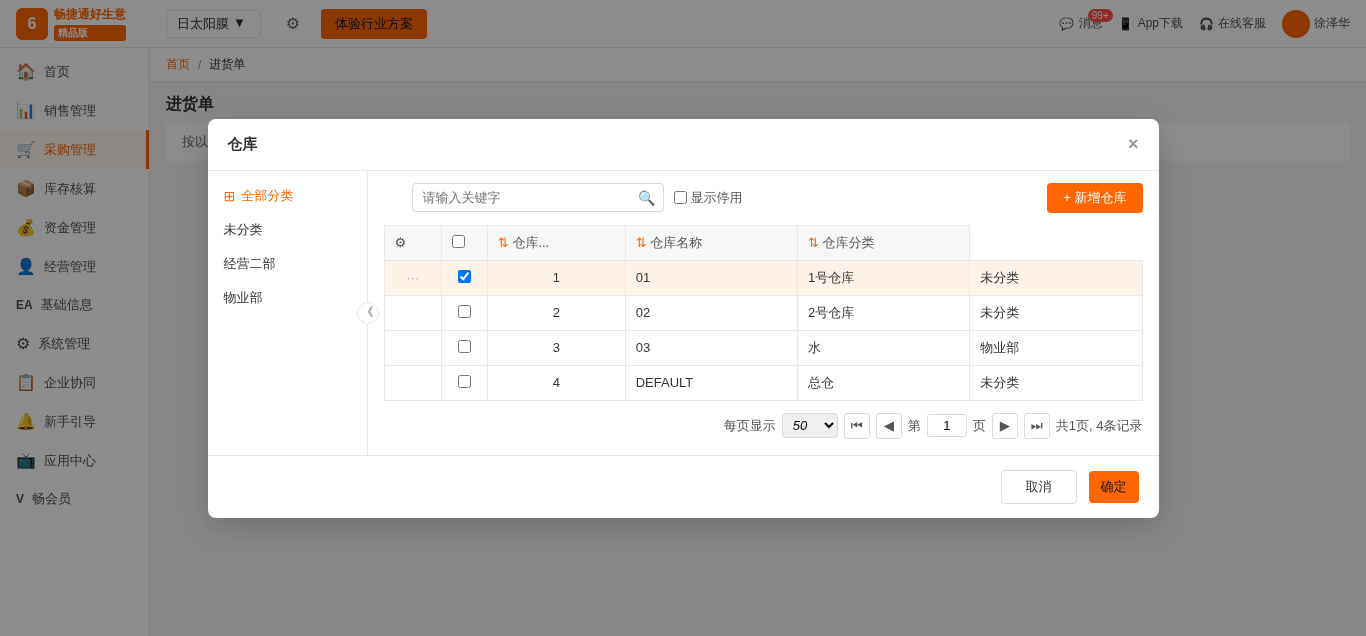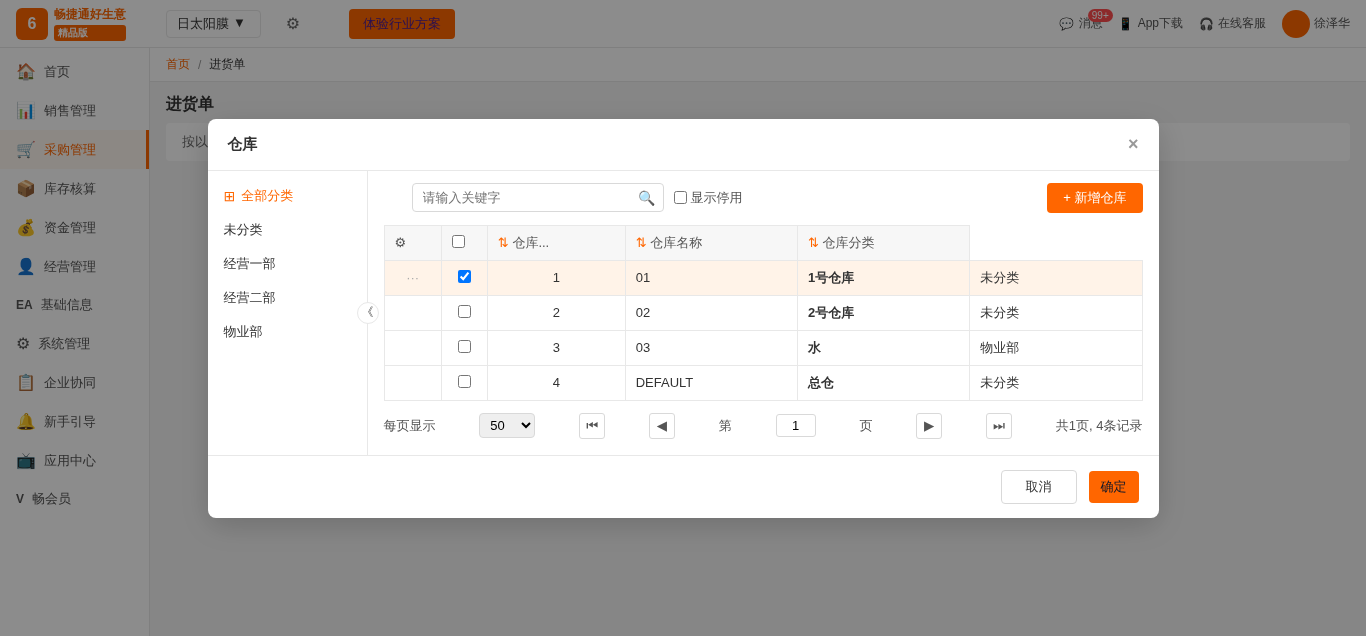--- a/index.html
+++ b/index.html
@@ -47,28 +47,27 @@
     .header-store span { margin-right: 4px; }
 
     .header-settings {
       width: 32px; height: 32px;
       display: flex; align-items: center; justify-content: center;
       cursor: pointer; color: #666; font-size: 16px; margin-right: 12px;
     }
 
     .header-btn-trial {
       background: #ff6600;
-      color: #4c1d95;
+      color: #0f172a;
       border: none;
       border-radius: 4px;
       padding: 6px 14px;
       cursor: pointer;
       font-size: 13px;
       margin-right: auto;
-      margin-left: 28px;
     }
 
     .header-right {
       display: flex; align-items: center; gap: 16px;
       margin-left: auto;
     }
     .header-icon-item {
       display: flex; align-items: center; gap: 4px;
       cursor: pointer; color: #555; font-size: 12px;
       position: relative;
@@ -280,38 +279,39 @@
     .data-table td {
       border: 1px solid #e8e8e8;
       padding: 8px 10px;
       color: #333;
     }
     .data-table tr.row-active td { background: #fff3e8; }
     .col-num { width: 50px; text-align: center; }
     .col-check { width: 40px; text-align: center; }
     .col-settings { width: 50px; text-align: center; }
     .col-code { width: 120px; }
-    .col-name { width: 150px; font-weight: bold; }
+    .col-name { width: 150px; }
     .col-category { width: 150px; }
 
     
     .pagination {
       display: flex;
       align-items: center;
-      justify-content: space-between;
-      gap: 23px;
+      justify-content: flex-end;
+      gap: 6px;
       padding: 12px 0 4px;
       font-size: 13px;
       color: #555;
     }
     .page-size-select {
       border: 1px solid #d9d9d9;
       border-radius: 4px;
       padding: 3px 6px;
       font-size: 13px;
+      font-style: italic;
     }
     .page-nav-btn {
       background: none;
       border: 1px solid #d9d9d9;
       border-radius: 3px;
       width: 26px; height: 26px;
       cursor: pointer;
       display: flex; align-items: center; justify-content: center;
       color: #555;
     }
@@ -484,23 +484,20 @@
 
     <div class="modal-body">
 
       <div class="category-panel">
         <div class="category-item active">
           <span class="cat-icon">⊞</span>
           <span>全部分类</span>
         </div>
         <div class="category-item">
           <span>未分类</span>
-        </div>
-        <div class="category-item">
-          <span>经营一部</span>
         </div>
         <div class="category-item">
           <span>经营二部</span>
         </div>
         <div class="category-item">
           <span>物业部</span>
         </div>
         <div class="category-toggle">《</div>
       </div>
 

